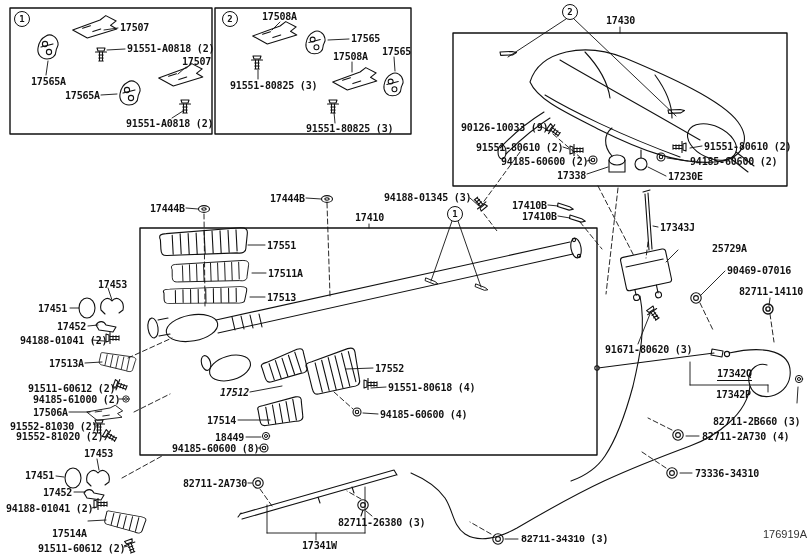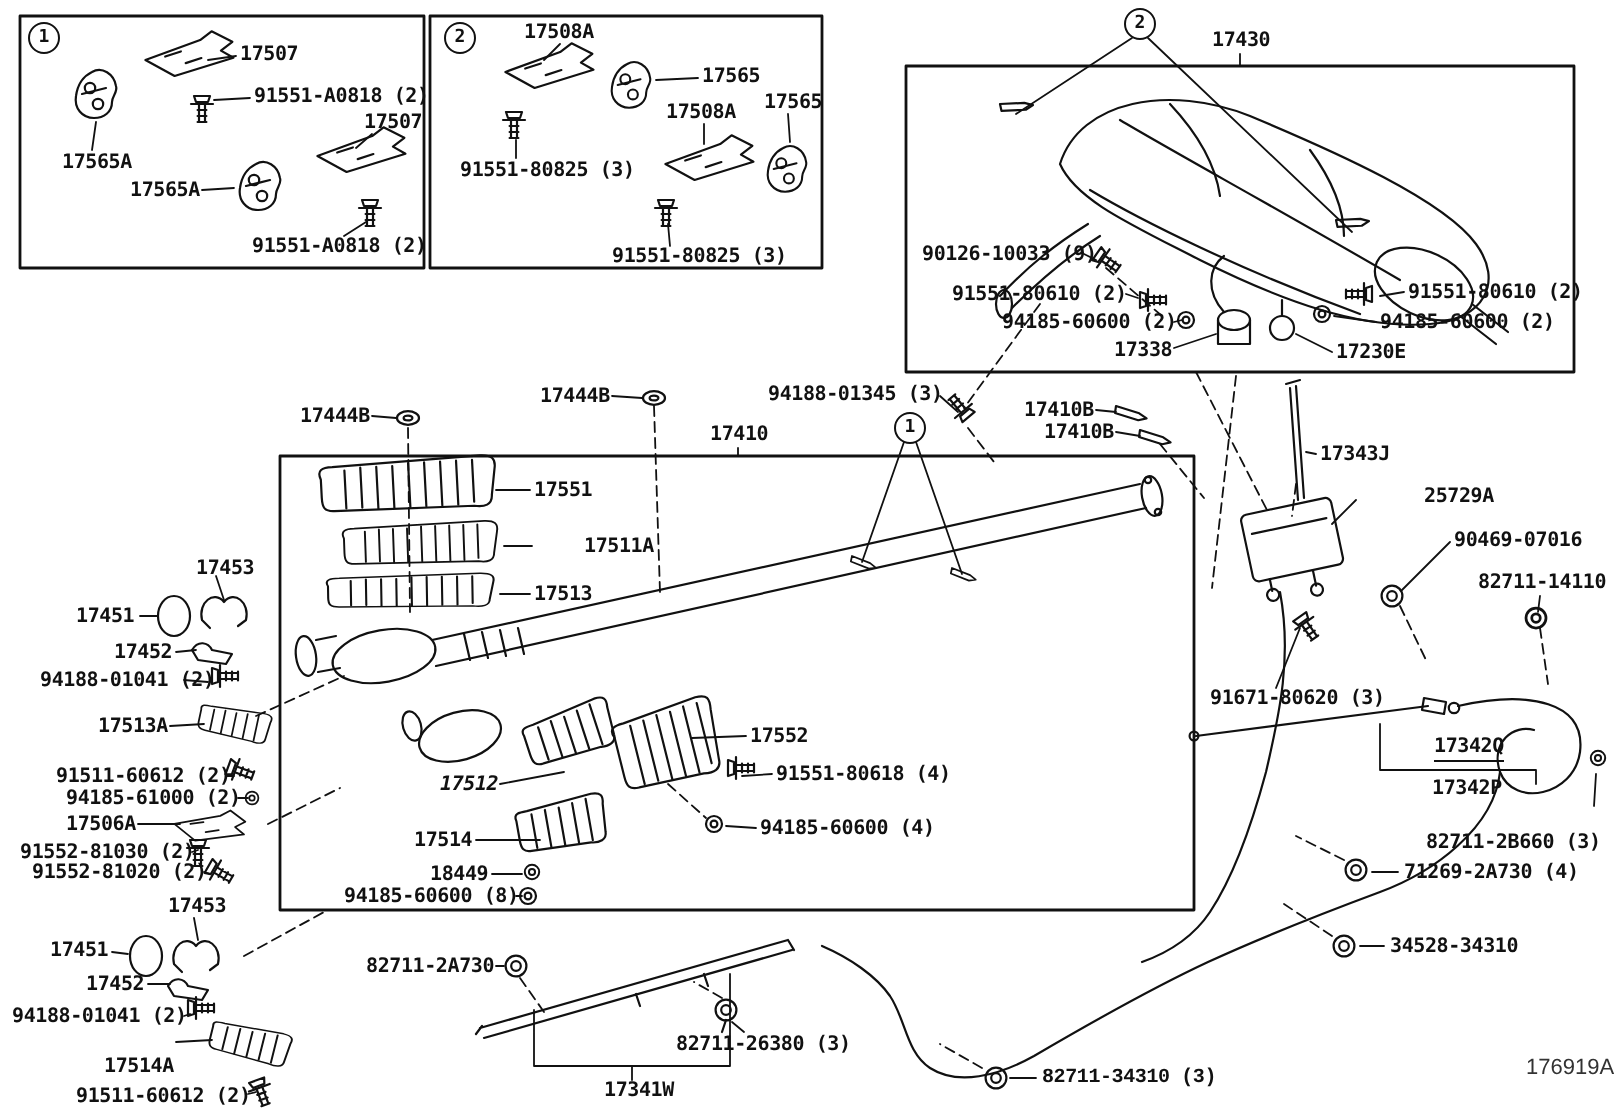--- a/index.html
+++ b/index.html
@@ -272,21 +272,21 @@
       <div class="plabel" style="left: 690px; top: 157px;">94185-60600 (2)</div>
       <div class="plabel" style="left: 384px; top: 193px;">94188-01345 (3)</div>
       <div class="plabel" style="left: 150px; top: 204px;">17444B</div>
       <div class="plabel" style="left: 270px; top: 194px;">17444B</div>
       <div class="plabel" style="left: 355px; top: 213px;">17410</div>
       <div class="plabel" style="left: 512px; top: 201px;">17410B</div>
       <div class="plabel" style="left: 522px; top: 212px;">17410B</div>
       <div class="plabel" style="left: 660px; top: 223px;">17343J</div>
       <div class="plabel" style="left: 680px; top: 244px; margin-left: 32px;">25729A</div>
       <div class="plabel" style="left: 267px; top: 241px;">17551</div>
-      <div class="plabel" style="left: 268px; top: 269px; margin-left: 24px;">17511A</div>
+      <div class="plabel" style="left: 268px; top: 269px;">17511A</div>
       <div class="plabel" style="left: 267px; top: 293px;">17513</div>
       <div class="plabel" style="left: 98px; top: 280px;">17453</div>
       <div class="plabel" style="left: 38px; top: 304px;">17451</div>
       <div class="plabel" style="left: 57px; top: 322px;">17452</div>
       <div class="plabel" style="left: 20px; top: 336px;">94188-01041 (2)</div>
       <div class="plabel" style="left: 49px; top: 359px;">17513A</div>
       <div class="plabel" style="left: 28px; top: 384px;">91511-60612 (2)</div>
       <div class="plabel" style="left: 33px; top: 395px;">94185-61000 (2)</div>
       <div class="plabel" style="left: 33px; top: 408px;">17506A</div>
       <div class="plabel" style="left: 10px; top: 422px;">91552-81030 (2)</div>
@@ -303,22 +303,22 @@
       <div class="plabel" style="left: 380px; top: 410px;">94185-60600 (4)</div>
       <div class="plabel" style="left: 207px; top: 416px;">17514</div>
       <div class="plabel" style="left: 215px; top: 433px;">18449</div>
       <div class="plabel" style="left: 172px; top: 444px;">94185-60600 (8)</div>
       <div class="plabel" style="left: 727px; top: 266px;">90469-07016</div>
       <div class="plabel" style="left: 739px; top: 287px;">82711-14110</div>
       <div class="plabel" style="left: 605px; top: 345px;">91671-80620 (3)</div>
       <div class="plabel u" style="left: 717px; top: 369px;">17342Q</div>
       <div class="plabel" style="left: 716px; top: 390px;">17342P</div>
       <div class="plabel" style="left: 713px; top: 405px; margin-top: 12px;">82711-2B660 (3)</div>
-      <div class="plabel" style="left: 702px; top: 432px;">71269-2A730 (4)</div>
-      <div class="plabel" style="left: 695px; top: 469px;">34528-34310</div>
+      <div class="plabel" style="left: 702px; top: 432px;">82711-2A730 (4)</div>
+      <div class="plabel" style="left: 695px; top: 469px;">73336-34310</div>
       <div class="plabel" style="left: 183px; top: 479px;">82711-2A730</div>
       <div class="plabel" style="left: 338px; top: 518px;">82711-26380 (3)</div>
       <div class="plabel" style="left: 302px; top: 541px;">17341W</div>
       <div class="plabel" style="left: 521px; top: 535px; font-family: Liberation Mono, monospace;">82711-34310 (3)</div>
     </div>
 <div id="callouts-layer">
       <div class="callout" style="left: 14px; top: 11px;">1</div>
       <div class="callout" style="left: 222px; top: 11px;">2</div>
       <div class="callout" style="left: 562px; top: 4px;">2</div>
       <div class="callout" style="left: 447px; top: 206px;">1</div>

